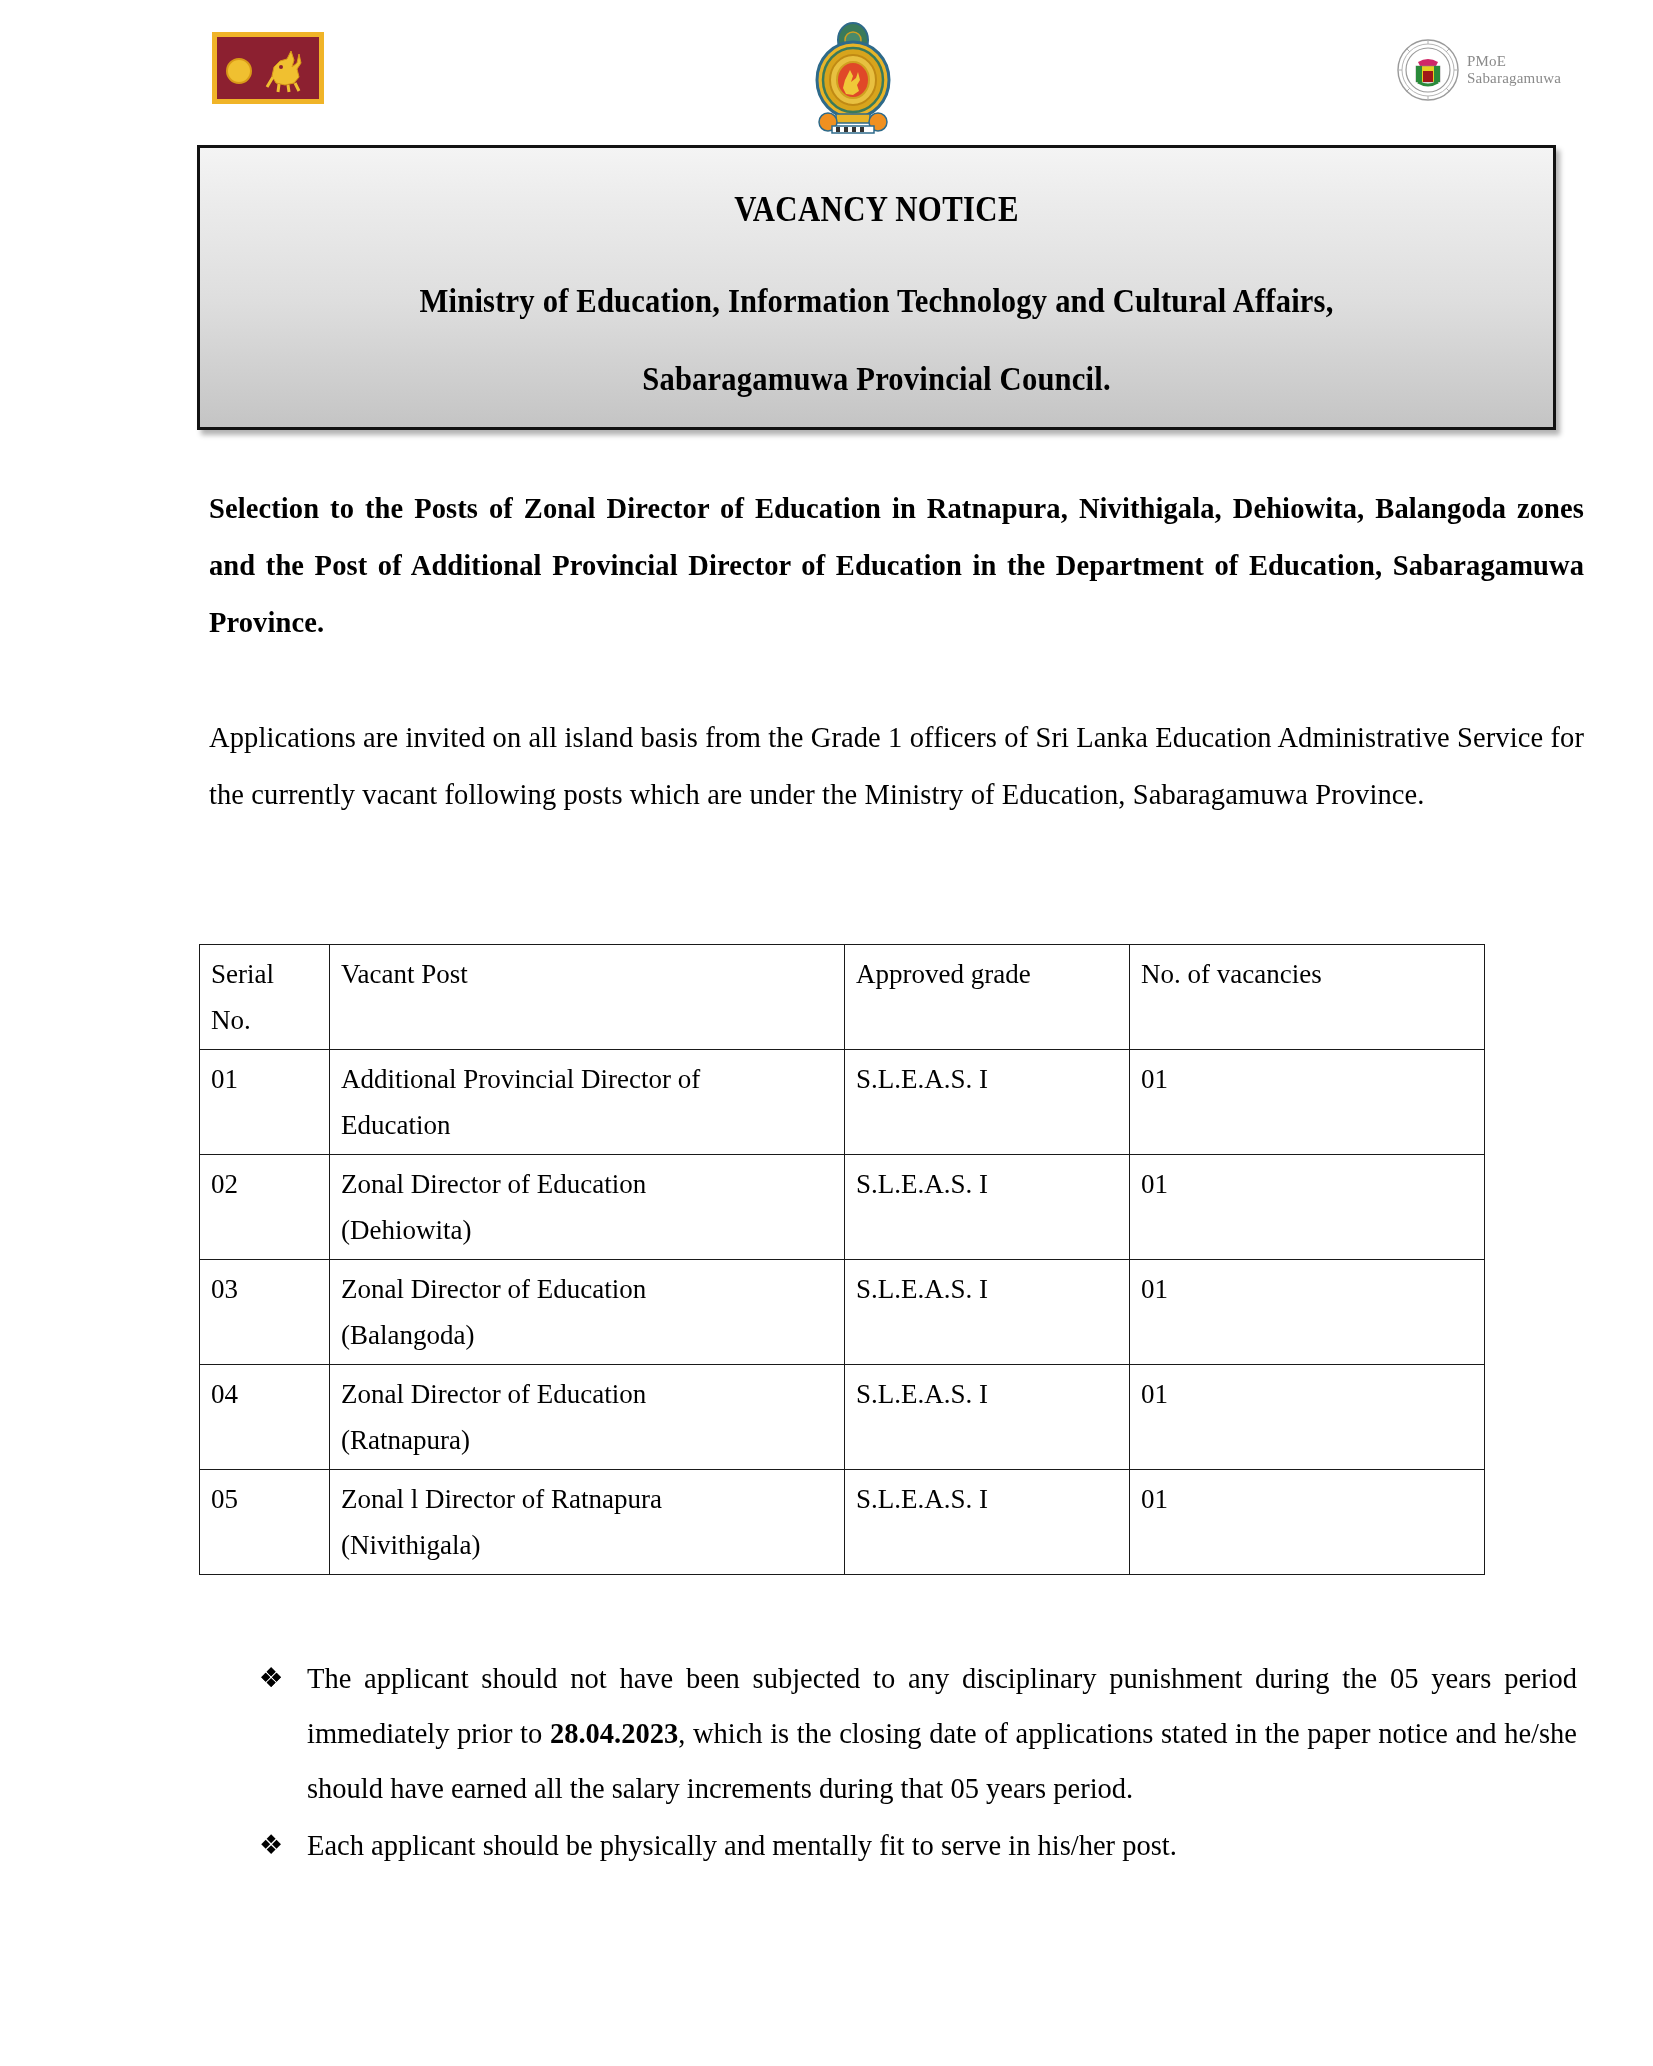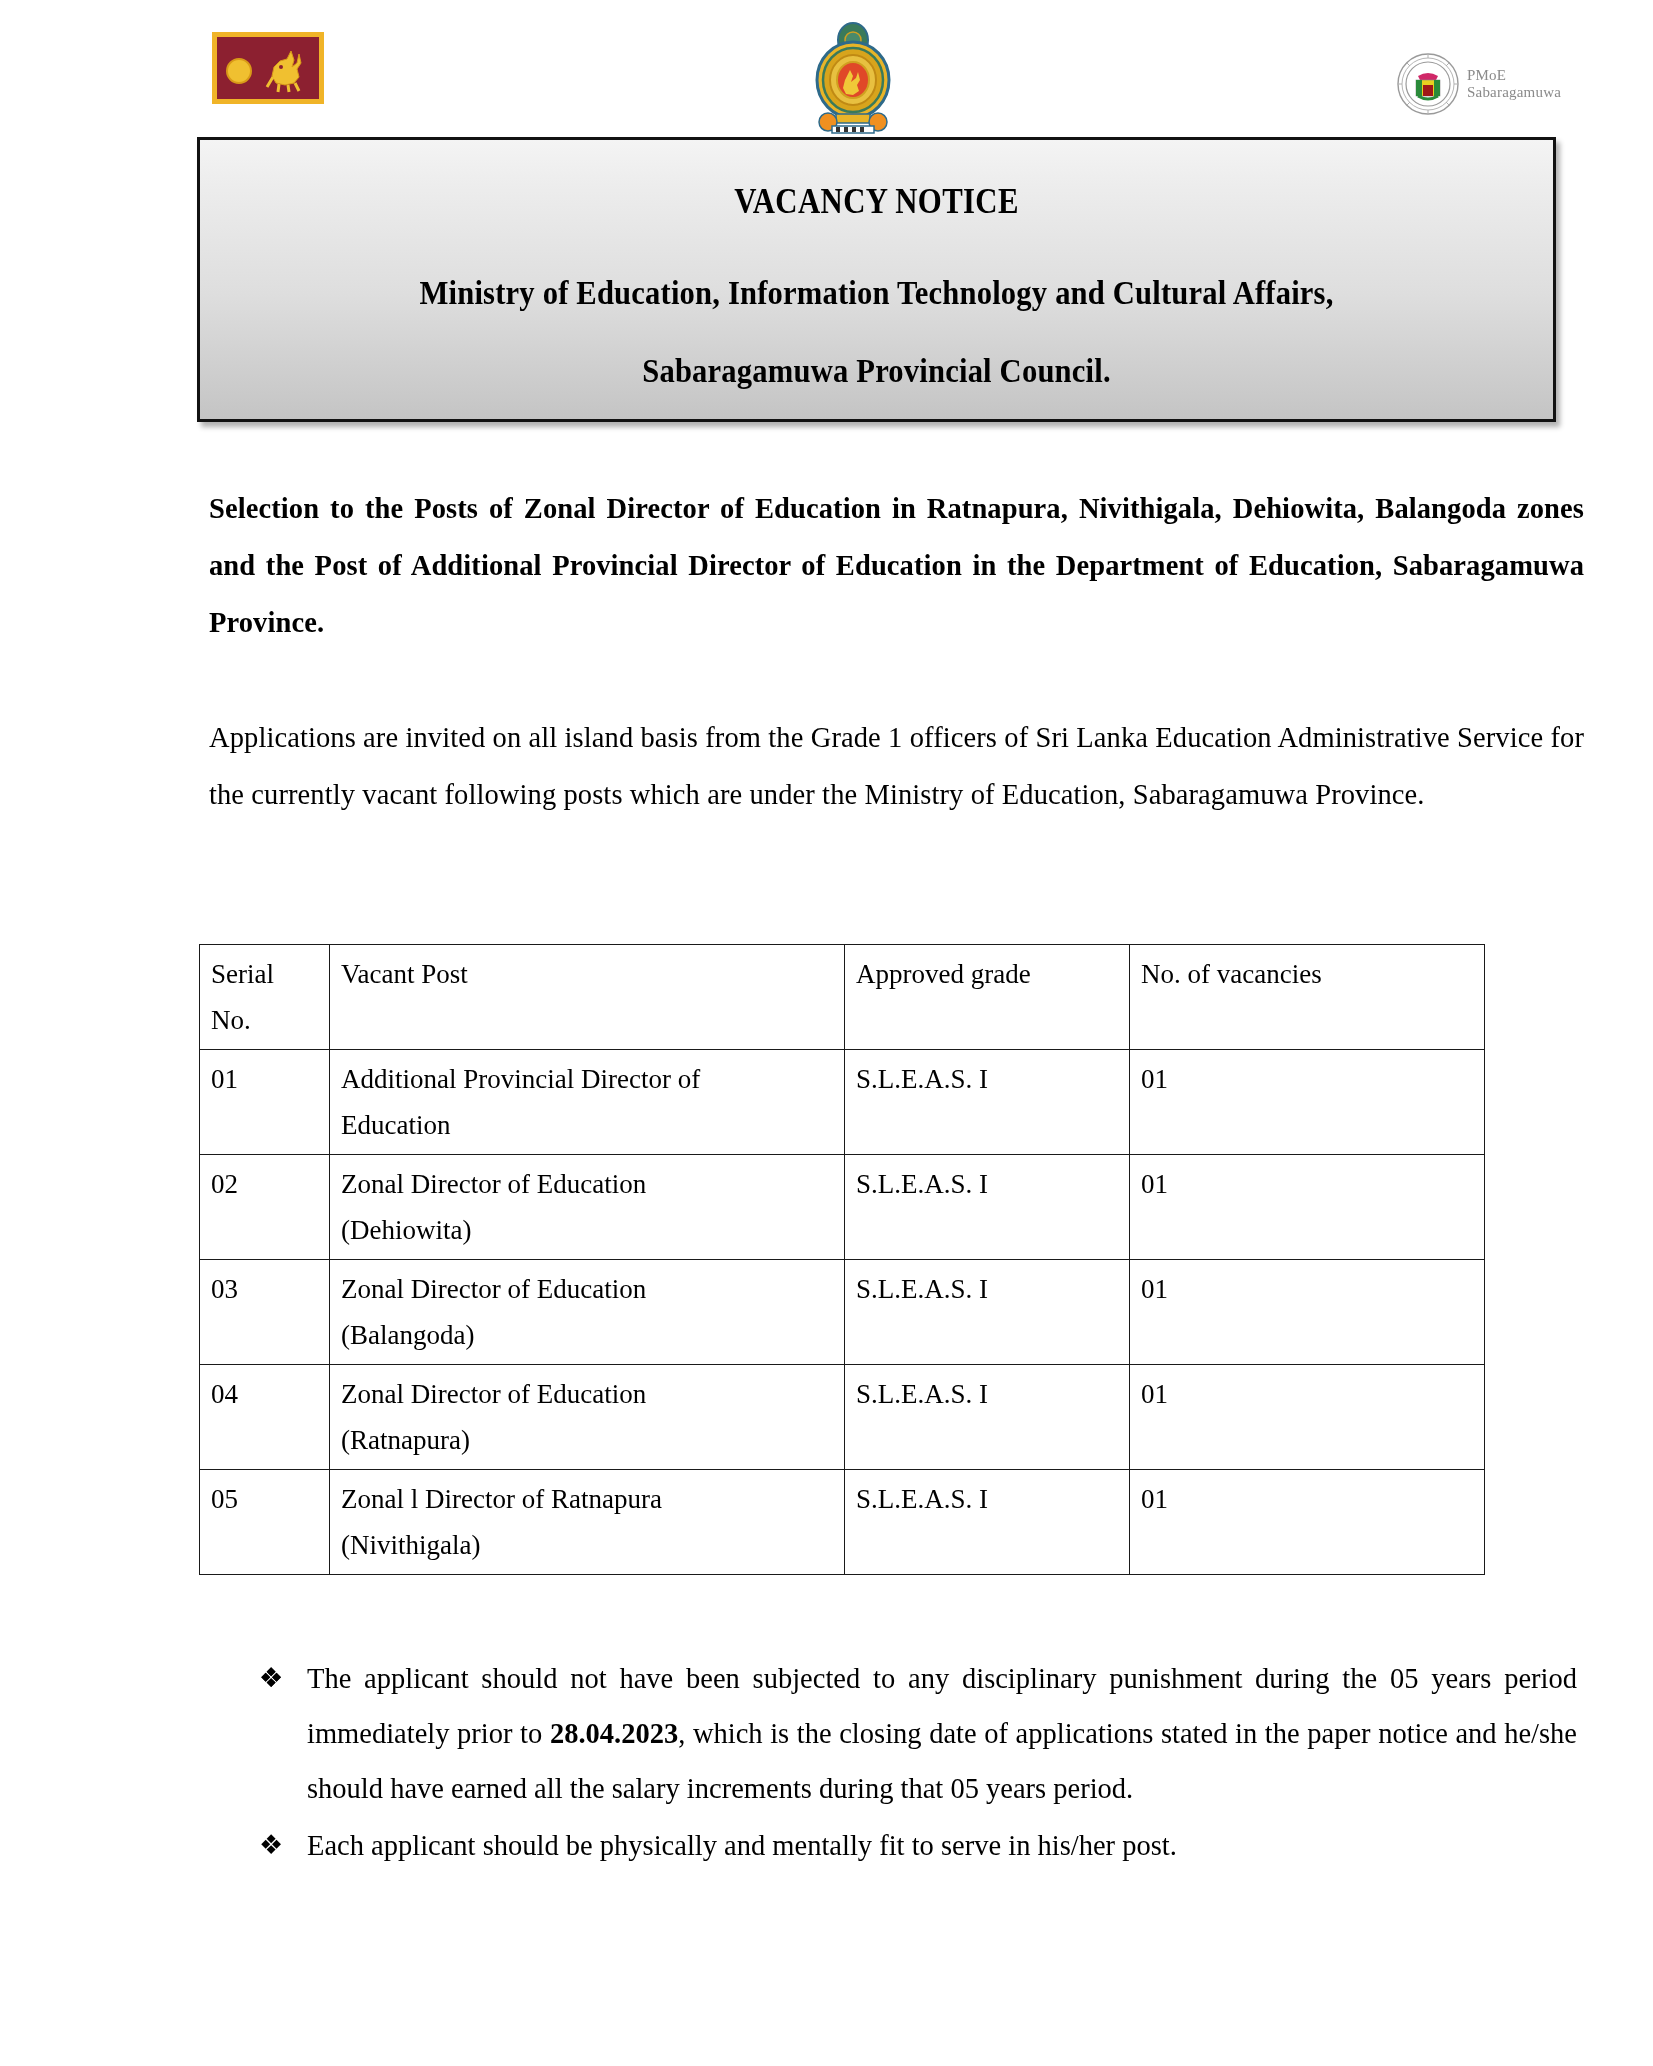--- a/index.html
+++ b/index.html
@@ -54,21 +54,21 @@
   .logo-emblem {
     position: absolute;
     left: 806px;
     top: 18px;
     width: 94px;
     height: 118px;
   }
   .logo-seal-wrap {
     position: absolute;
     left: 1396px;
-    top: 52px;
+    top: 38px;
     display: flex;
     align-items: center;
     gap: 7px;
   }
   .seal-circle {
     width: 64px;
     height: 64px;
     position: relative;
   }
   .seal-text {
@@ -77,21 +77,21 @@
     line-height: 1.12;
     color: #8a8a8a;
     letter-spacing: .2px;
   }
   .seal-text .l2 { display: block; }
 
   
   .title-box {
     position: absolute;
     left: 197px;
-    top: 137px;
+    top: 145px;
     width: 1359px;
     height: 285px;
     box-sizing: border-box;
     border: 3px solid #121212;
     background: linear-gradient(to bottom, #f4f4f4 0%, #ececec 18%, #dedede 55%, #c9c9c9 92%, #c4c4c4 100%);
     box-shadow: 4px 5px 5px rgba(0,0,0,0.30);
     text-align: center;
     padding-top: 28px;
   }
   .notice-title {

